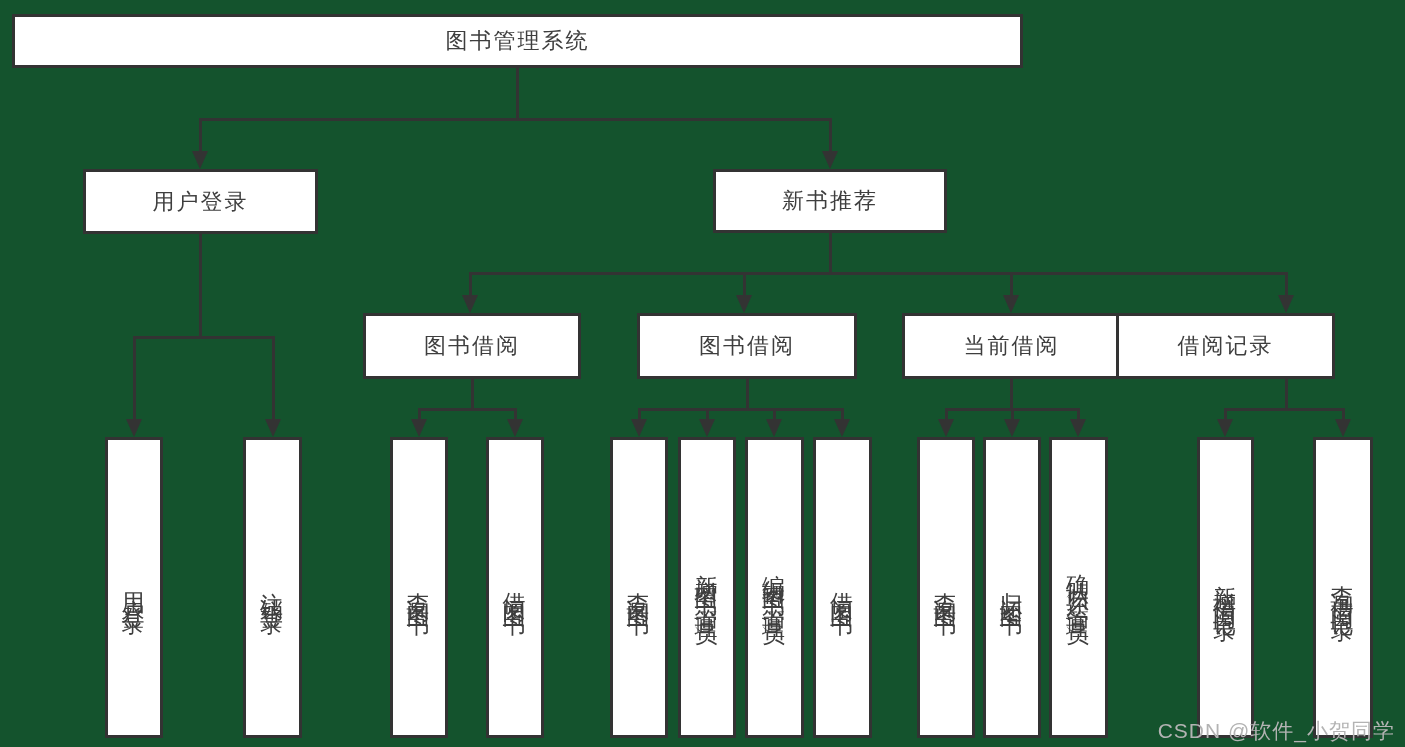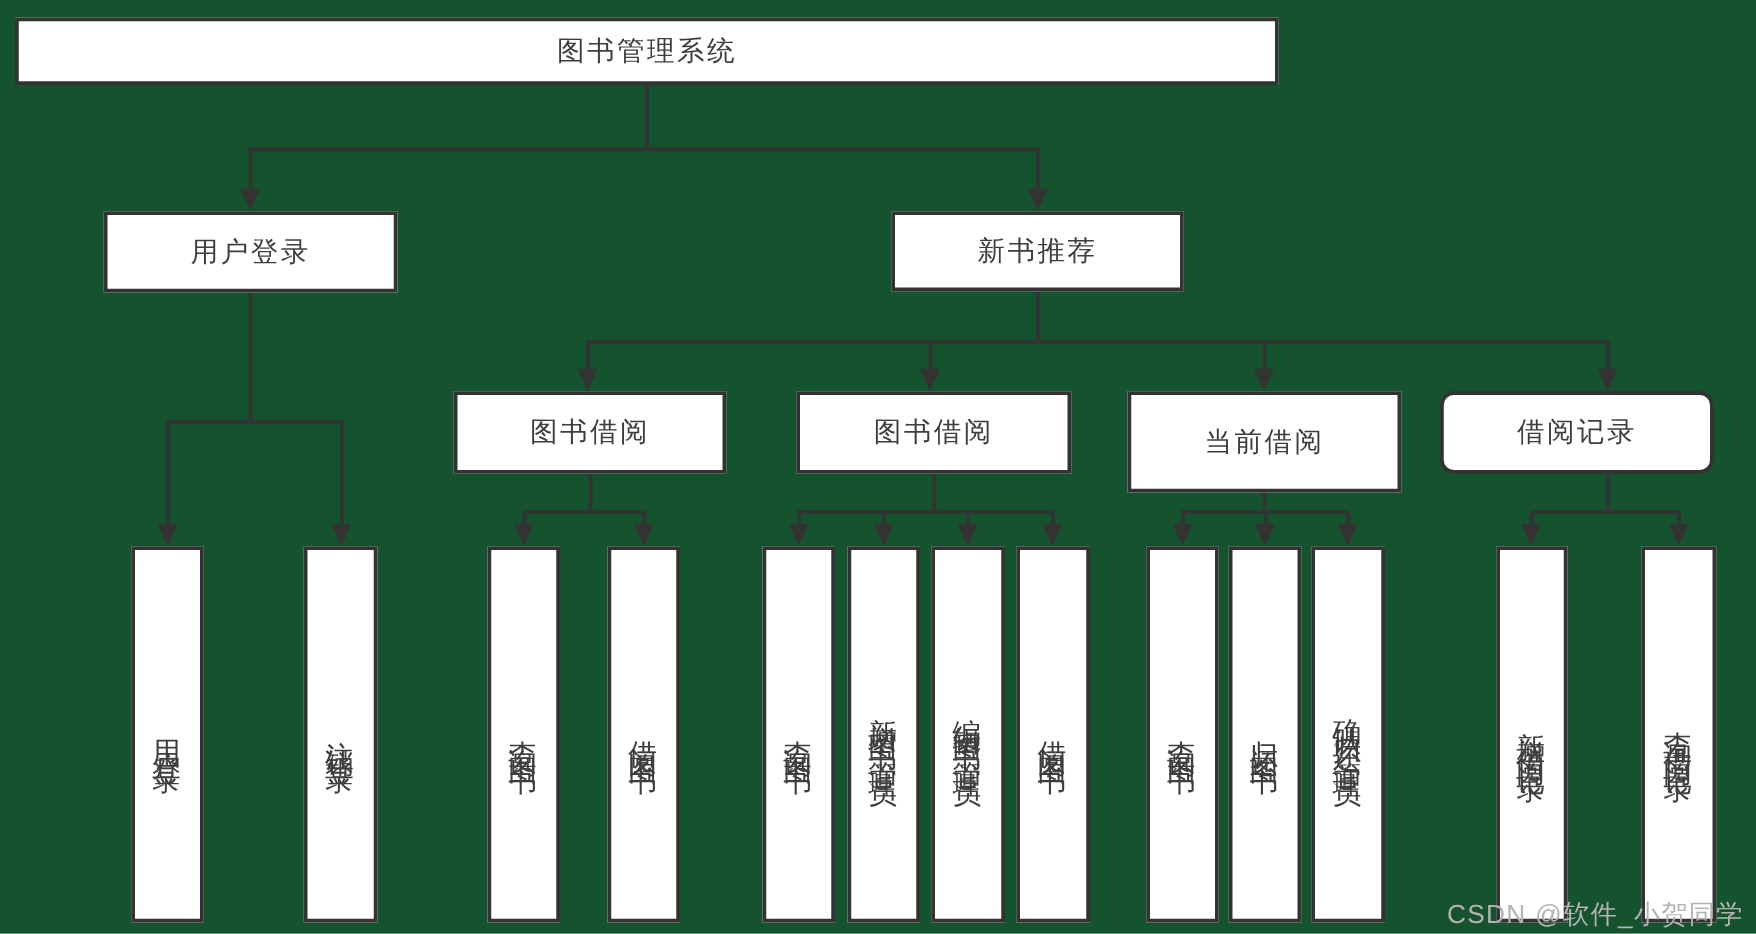--- a/index.html
+++ b/index.html
@@ -123,24 +123,24 @@
       </div>
       <div class="node" style="left: 713px; top: 169px; width: 234px; height: 64px;">
         <span>新书推荐</span>
       </div>
       <div class="node" style="left: 363px; top: 313px; width: 218px; height: 66px;">
         <span>图书借阅</span>
       </div>
       <div class="node" style="left: 637px; top: 313px; width: 220px; height: 66px;">
         <span>图书借阅</span>
       </div>
-      <div class="node" style="left: 902px; top: 313px; width: 219px; height: 81px;">
+      <div class="node" style="left: 902px; top: 313px; width: 219px; height: 66px;">
         <span>当前借阅</span>
       </div>
-      <div class="node" style="left: 1152px; top: 313px; width: 219px; height: 66px; border-radius: 11px;">
+      <div class="node" style="left: 1116px; top: 313px; width: 219px; height: 66px;">
         <span>借阅记录</span>
       </div>
       <div class="node vert" style="left: 105px; top: 437px; width: 58px; height: 301px;">
         <span>用户登录</span>
       </div>
       <div class="node vert" style="left: 243px; top: 437px; width: 59px; height: 301px;">
         <span>注销登录</span>
       </div>
       <div class="node vert" style="left: 390px; top: 437px; width: 58px; height: 301px;">
         <span>查询图书</span>

